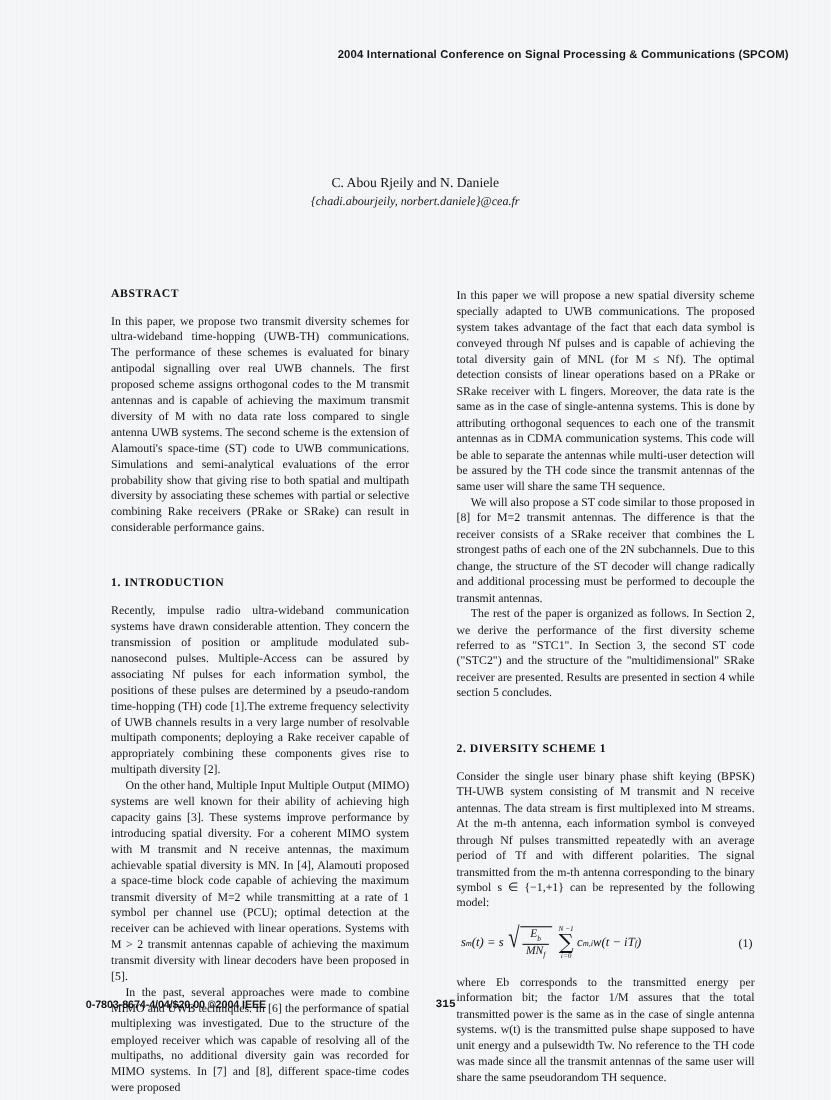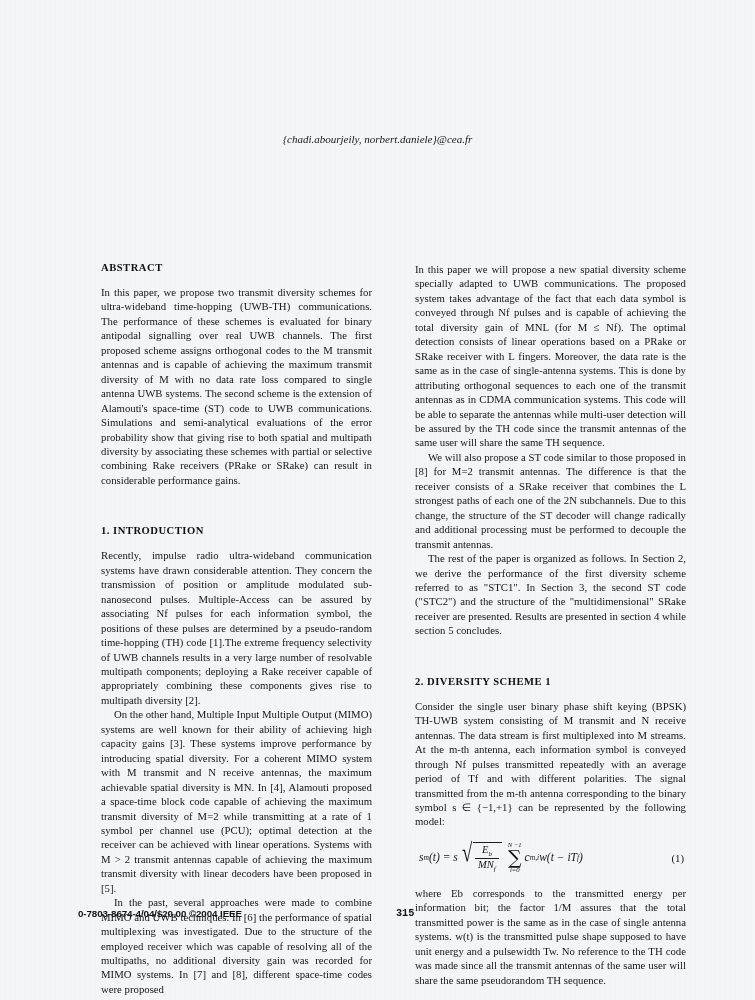--- a/index.html
+++ b/index.html
@@ -201,22 +201,24 @@
     font-weight: bold;
     font-size: 10.2px;
     color: #151515;
   }
 </style>
 </head>
 <body>
 
 <div class="page">
 
+  <div class="conf-header">2004 International Conference on Signal Processing &amp; Communications (SPCOM)</div>
 
   <div class="title-block">
+    <div class="authors">C. Abou Rjeily and N. Daniele</div>
     <div class="email">{chadi.abourjeily, norbert.daniele}@cea.fr</div>
   </div>
 
   <div class="columns">
 
     <div class="col col-left">
       <div class="sec-head">ABSTRACT</div>
       <p class="body noindent">In this paper, we propose two transmit diversity schemes for ultra-wideband time-hopping (UWB-TH) communications. The performance of these schemes is evaluated for binary antipodal signalling over real UWB channels. The first proposed scheme assigns orthogonal codes to the M transmit antennas and is capable of achieving the maximum transmit diversity of M with no data rate loss compared to single antenna UWB systems. The second scheme is the extension of Alamouti's space-time (ST) code to UWB communications. Simulations and semi-analytical evaluations of the error probability show that giving rise to both spatial and multipath diversity by associating these schemes with partial or selective combining Rake receivers (PRake or SRake) can result in considerable performance gains.</p>
 
       <div class="sec-head spaced">1. INTRODUCTION</div>

